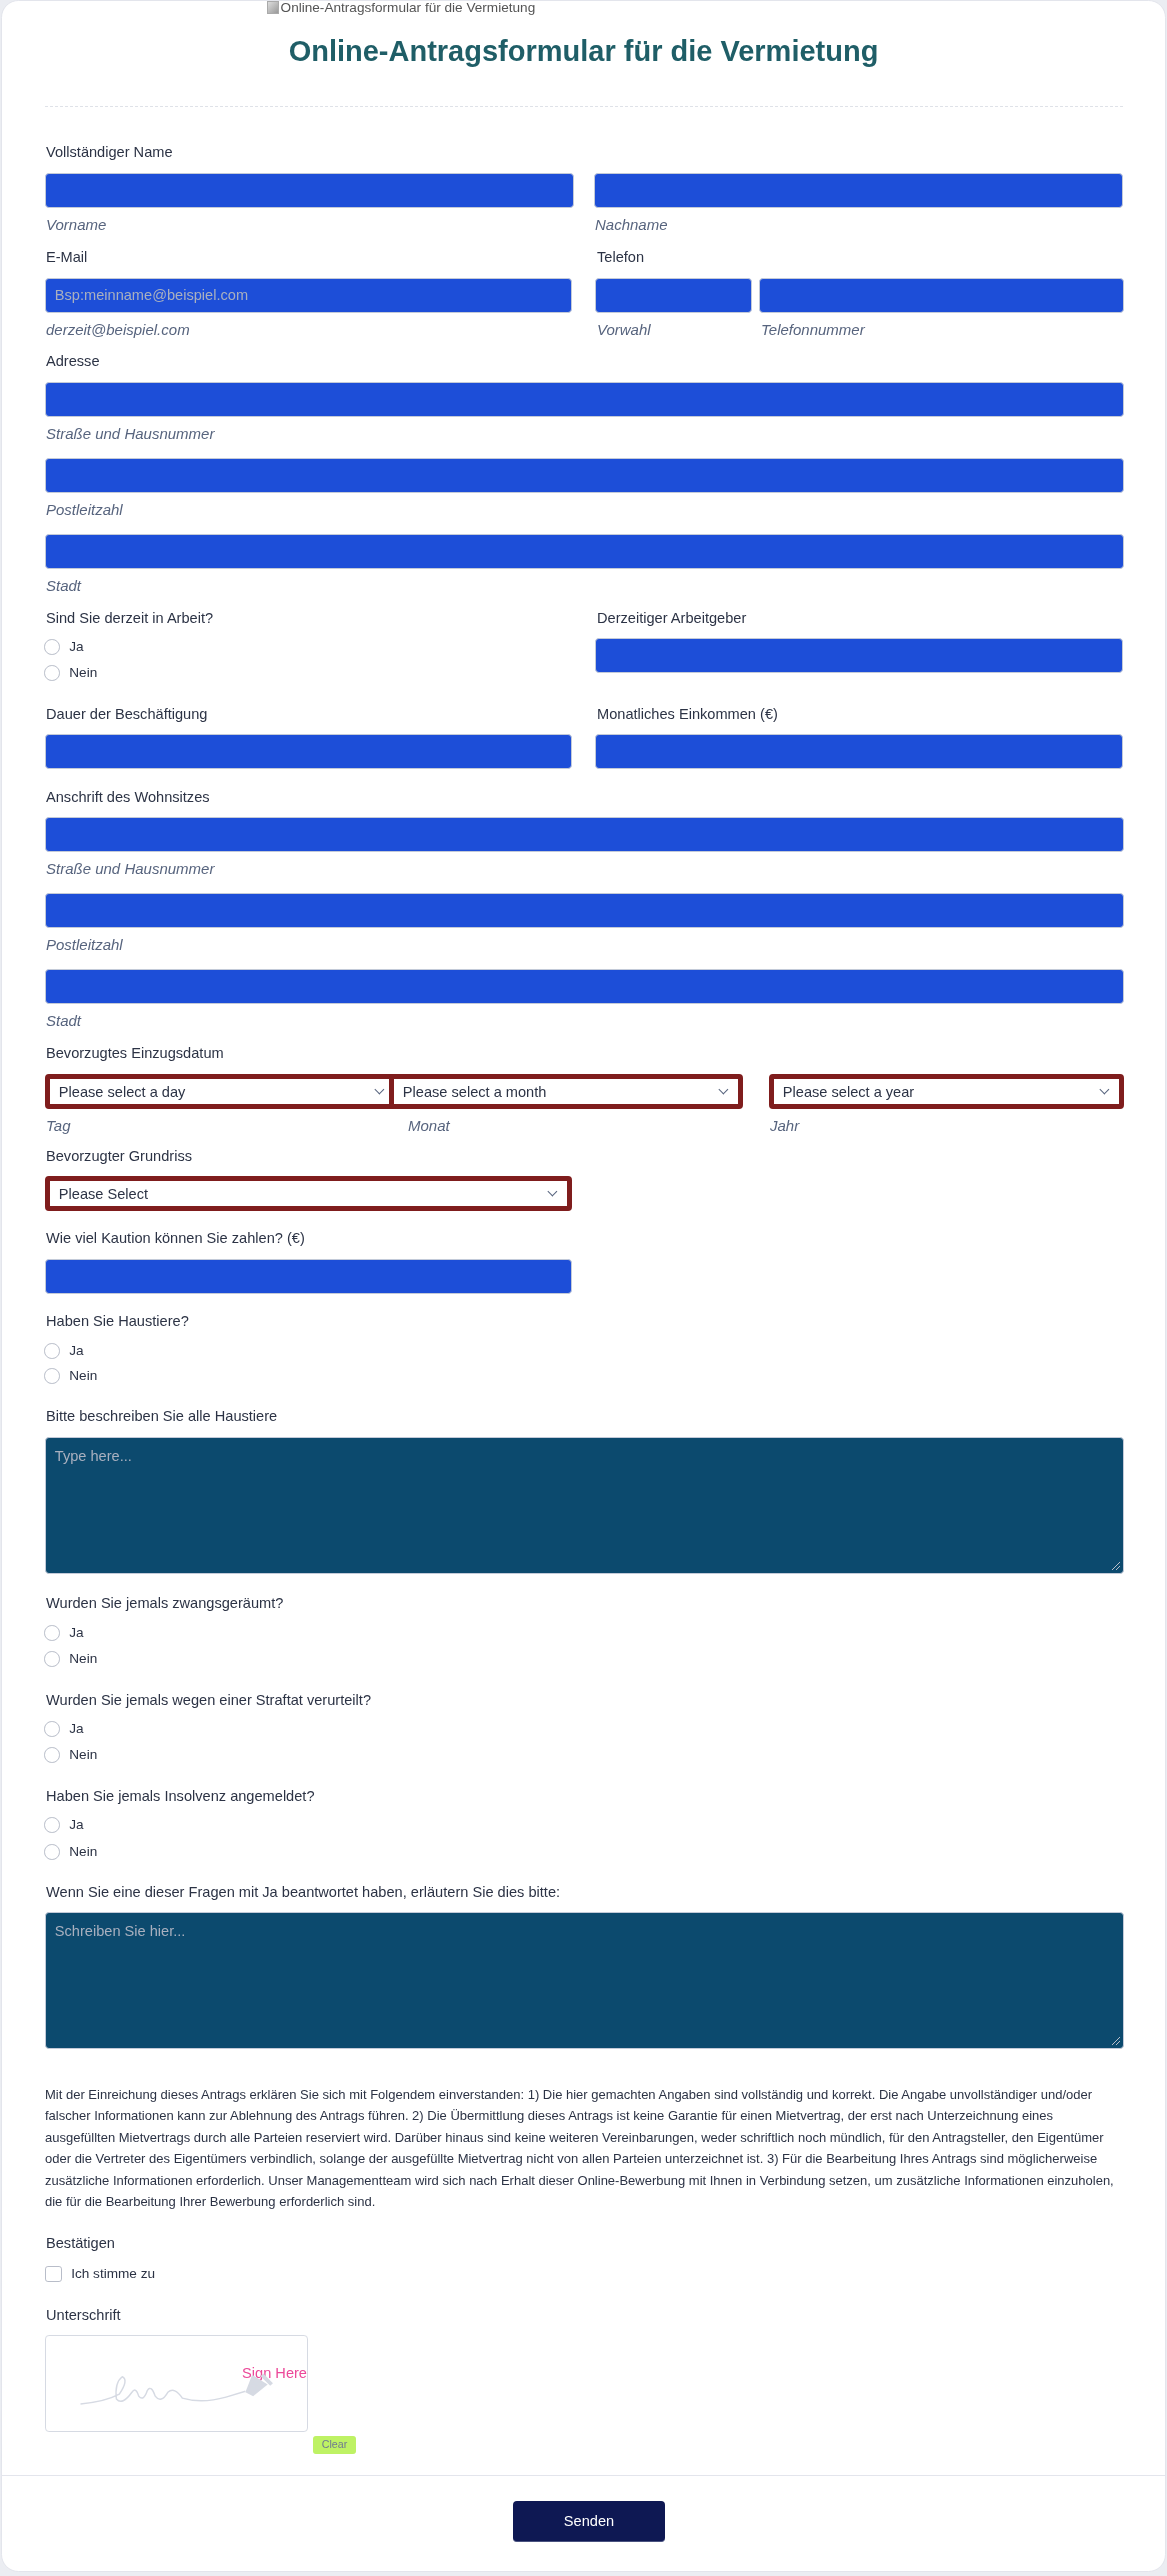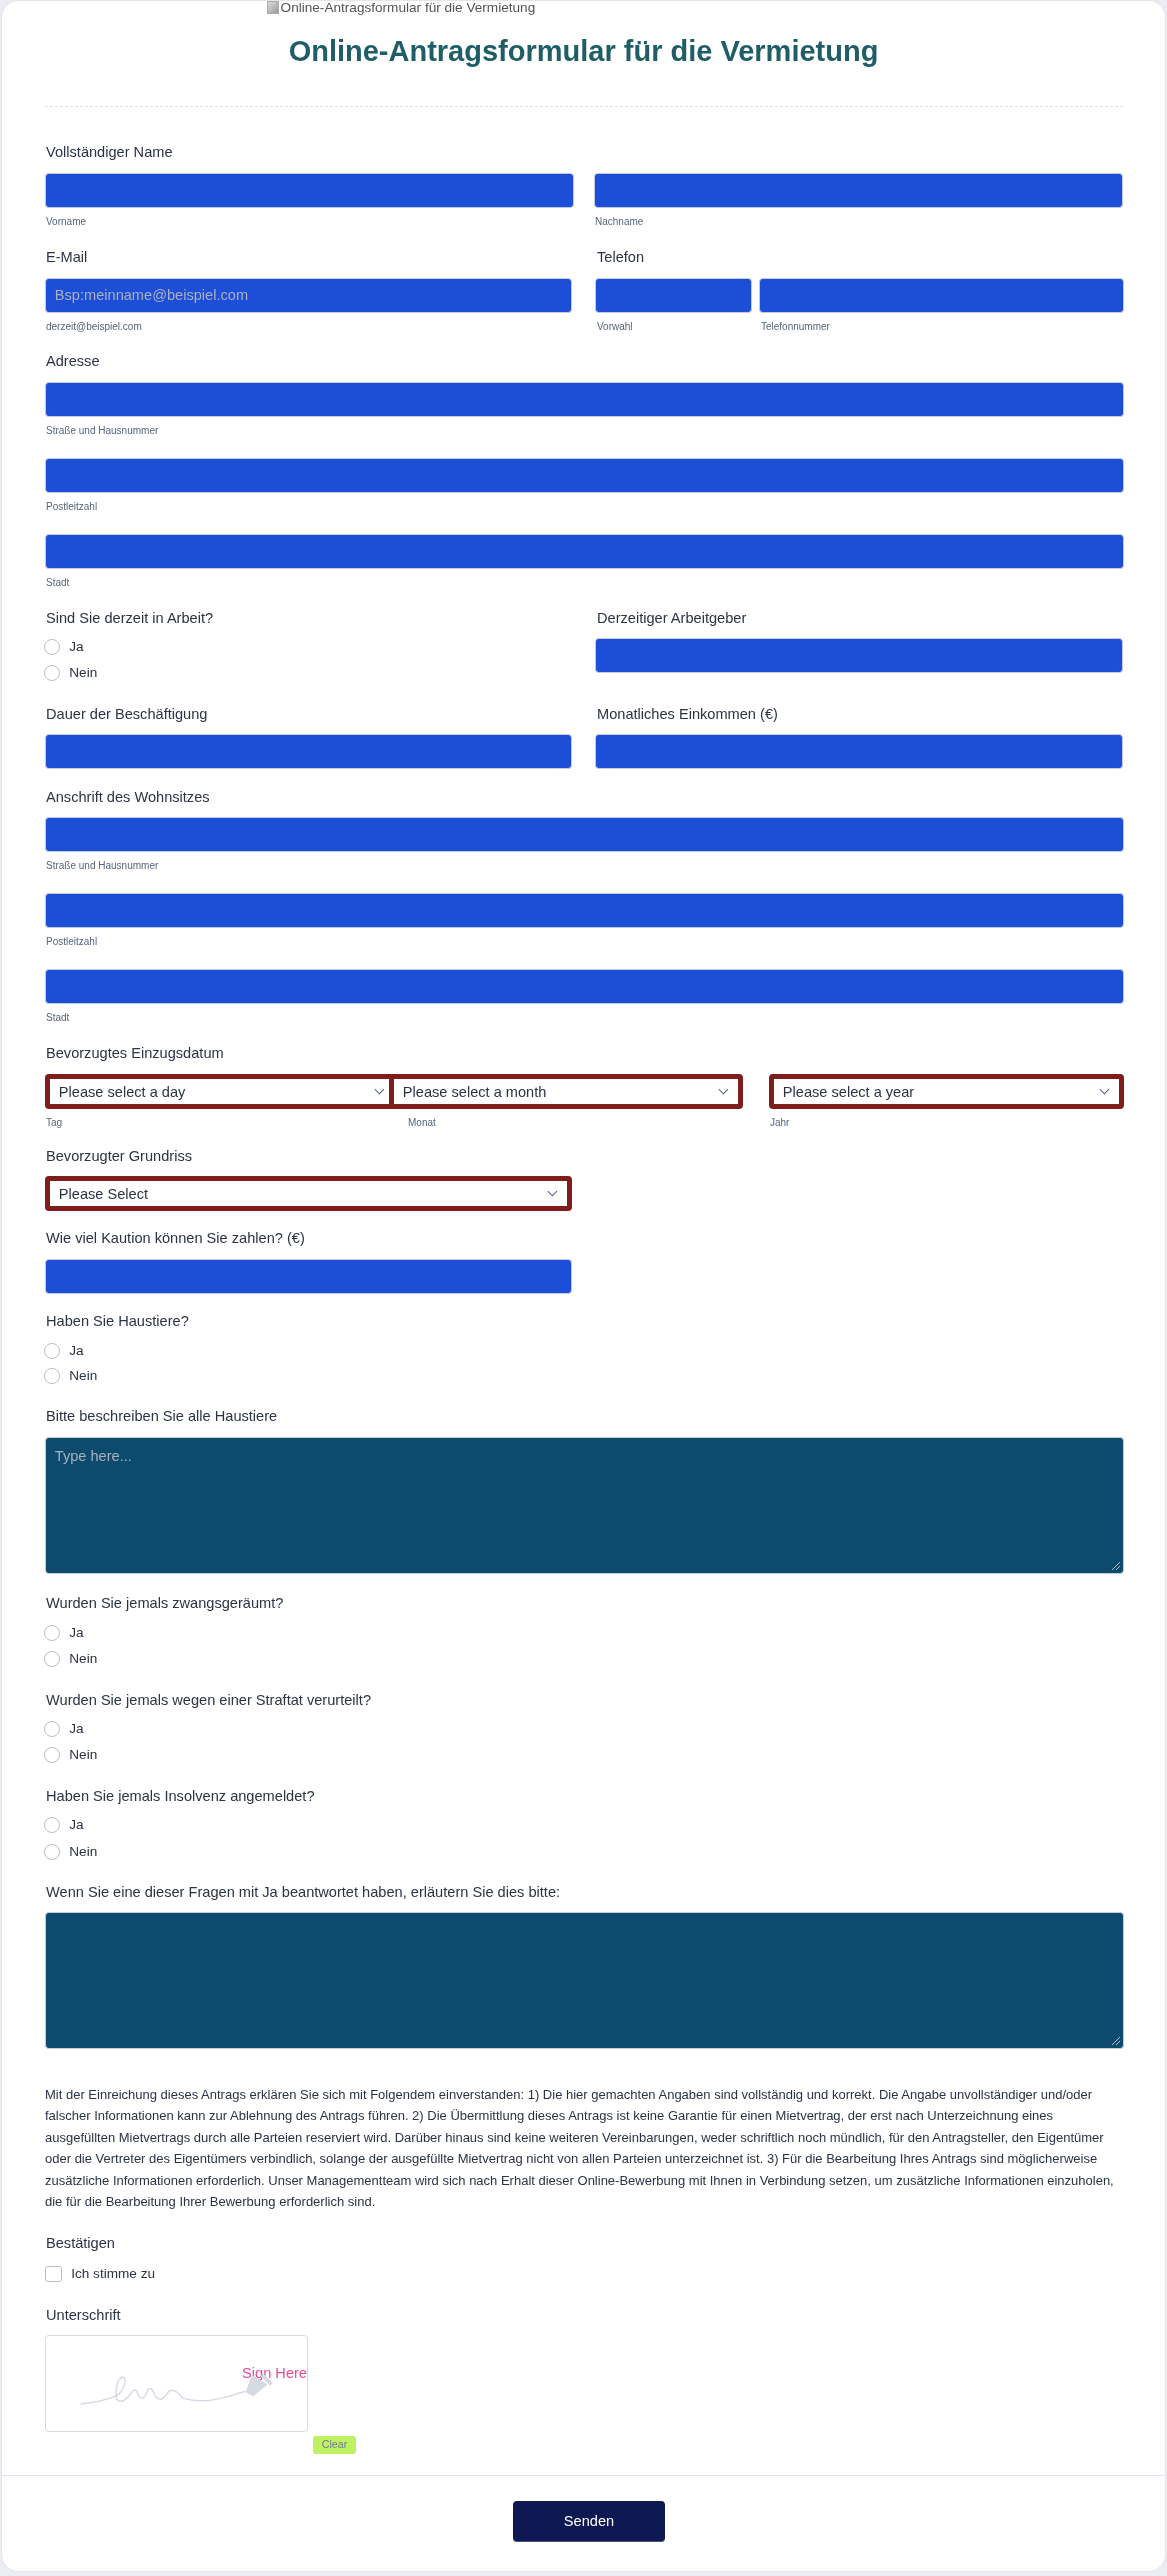--- a/index.html
+++ b/index.html
@@ -5,21 +5,21 @@
   * { box-sizing: border-box; margin: 0; padding: 0; }
   html, body { width: 1167px; height: 2576px; background: #ebedf2; }
   body { font-family: "Liberation Sans", "DejaVu Sans", sans-serif; color: #2c3345; position: relative; overflow: hidden; }
   .card { position: absolute; left: 1px; top: 0; width: 1165px; height: 2572px; background: #fff; border-radius: 17.5px; border: 1px solid #e3e5ec; }
   .abs { position: absolute; }
   .broken-img { left: 267px; top: 0; font-size: 13.6px; color: #555; display: flex; align-items: center; gap: 1.9px; }
   .broken-img .bi { width: 11.7px; height: 12.6px; border: 1px solid #aaa; background: linear-gradient(135deg,#ddd,#999); display: inline-block; }
   .title { left: 0; width: 1167px; top: 35px; text-align: center; font-size: 29px; color: #1f5e67; font-weight: bold; }
   .divider { left: 45px; top: 106px; width: 1078px; border-top: 1px dashed #dfe2e8; }
   .label { font-size: 14.6px; color: #2c3345; }
-  .sub { font-size: 10px; color: #57647e; }
+  .sub { font-size: 15px; color: #57647e; font-style: italic; }
   .input { border: 1px solid #c3cad8; border-radius: 3.9px; background: #1d4ed8; height: 35px; }
   .ph { font-size: 14.6px; color: #a9b0bf; padding-left: 8.8px; line-height: 33px; }
   .select { border: 5px solid #7f1d1d; border-radius: 3.9px; background: #fff; height: 35px; display: flex; align-items: center; justify-content: space-between; padding: 0 8.8px; font-size: 14.6px; color: #2c3345; }
   .chev { width: 6.8px; height: 6.8px; border-right: 1.5px solid #57647e; border-bottom: 1.5px solid #57647e; transform: rotate(45deg); margin-top: -3.9px; margin-right: 2.9px; }
   .radio-row { display: flex; align-items: center; gap: 9.7px; font-size: 13.6px; color: #2c3345; height: 19.5px; }
   .radio { width: 15.6px; height: 15.6px; border-radius: 50%; border: 1px solid #b8bdc9; background: #fff; }
   .textarea { border: 1px solid #c3cad8; border-radius: 3.9px; background: #0c4a6e; }
   .textarea .ph { line-height: normal; padding: 9.7px 8.8px; }
   .grip { position: absolute; right: 2.9px; bottom: 2.9px; width: 7.8px; height: 7.8px; background: linear-gradient(135deg, transparent 45%, #b8bdc9 45%, #b8bdc9 55%, transparent 55%, transparent 70%, #b8bdc9 70%, #b8bdc9 80%, transparent 80%); }
   .para { left: 45px; top: 2084px; width: 1080px; font-size: 13px; line-height: 21.4px; color: #2c3345; }
@@ -161,20 +161,21 @@
     <span class="radio"></span>
     <span>Ja</span>
   </div>
 <div class="abs radio-row" style="left:44px;top:1842px">
     <span class="radio"></span>
     <span>Nein</span>
   </div>
 
 <div class="abs label" style="left:46px;top:1884px">Wenn Sie eine dieser Fragen mit Ja beantwortet haben, erläutern Sie dies bitte:</div>
 <div class="abs textarea" style="left:45px;top:1912px;width:1079px;height:137px">
+    <div class="ph">Schreiben Sie hier...</div>
     <span class="grip"></span>
   </div>
 
 <div class="abs para">Mit der Einreichung dieses Antrags erklären Sie sich mit Folgendem einverstanden: 1) Die hier gemachten Angaben sind vollständig und korrekt. Die Angabe unvollständiger und/oder falscher Informationen kann zur Ablehnung des Antrags führen. 2) Die Übermittlung dieses Antrags ist keine Garantie für einen Mietvertrag, der erst nach Unterzeichnung eines ausgefüllten Mietvertrags durch alle Parteien reserviert wird. Darüber hinaus sind keine weiteren Vereinbarungen, weder schriftlich noch mündlich, für den Antragsteller, den Eigentümer oder die Vertreter des Eigentümers verbindlich, solange der ausgefüllte Mietvertrag nicht von allen Parteien unterzeichnet ist. 3) Für die Bearbeitung Ihres Antrags sind möglicherweise zusätzliche Informationen erforderlich. Unser Managementteam wird sich nach Erhalt dieser Online-Bewerbung mit Ihnen in Verbindung setzen, um zusätzliche Informationen einzuholen, die für die Bearbeitung Ihrer Bewerbung erforderlich sind.</div>
 
 <div class="abs label" style="left:46px;top:2235px">Bestätigen</div>
 <div class="abs radio-row" style="left:45px;top:2264px">
     <span class="checkbox"></span>
     <span>Ich stimme zu</span>
   </div>

